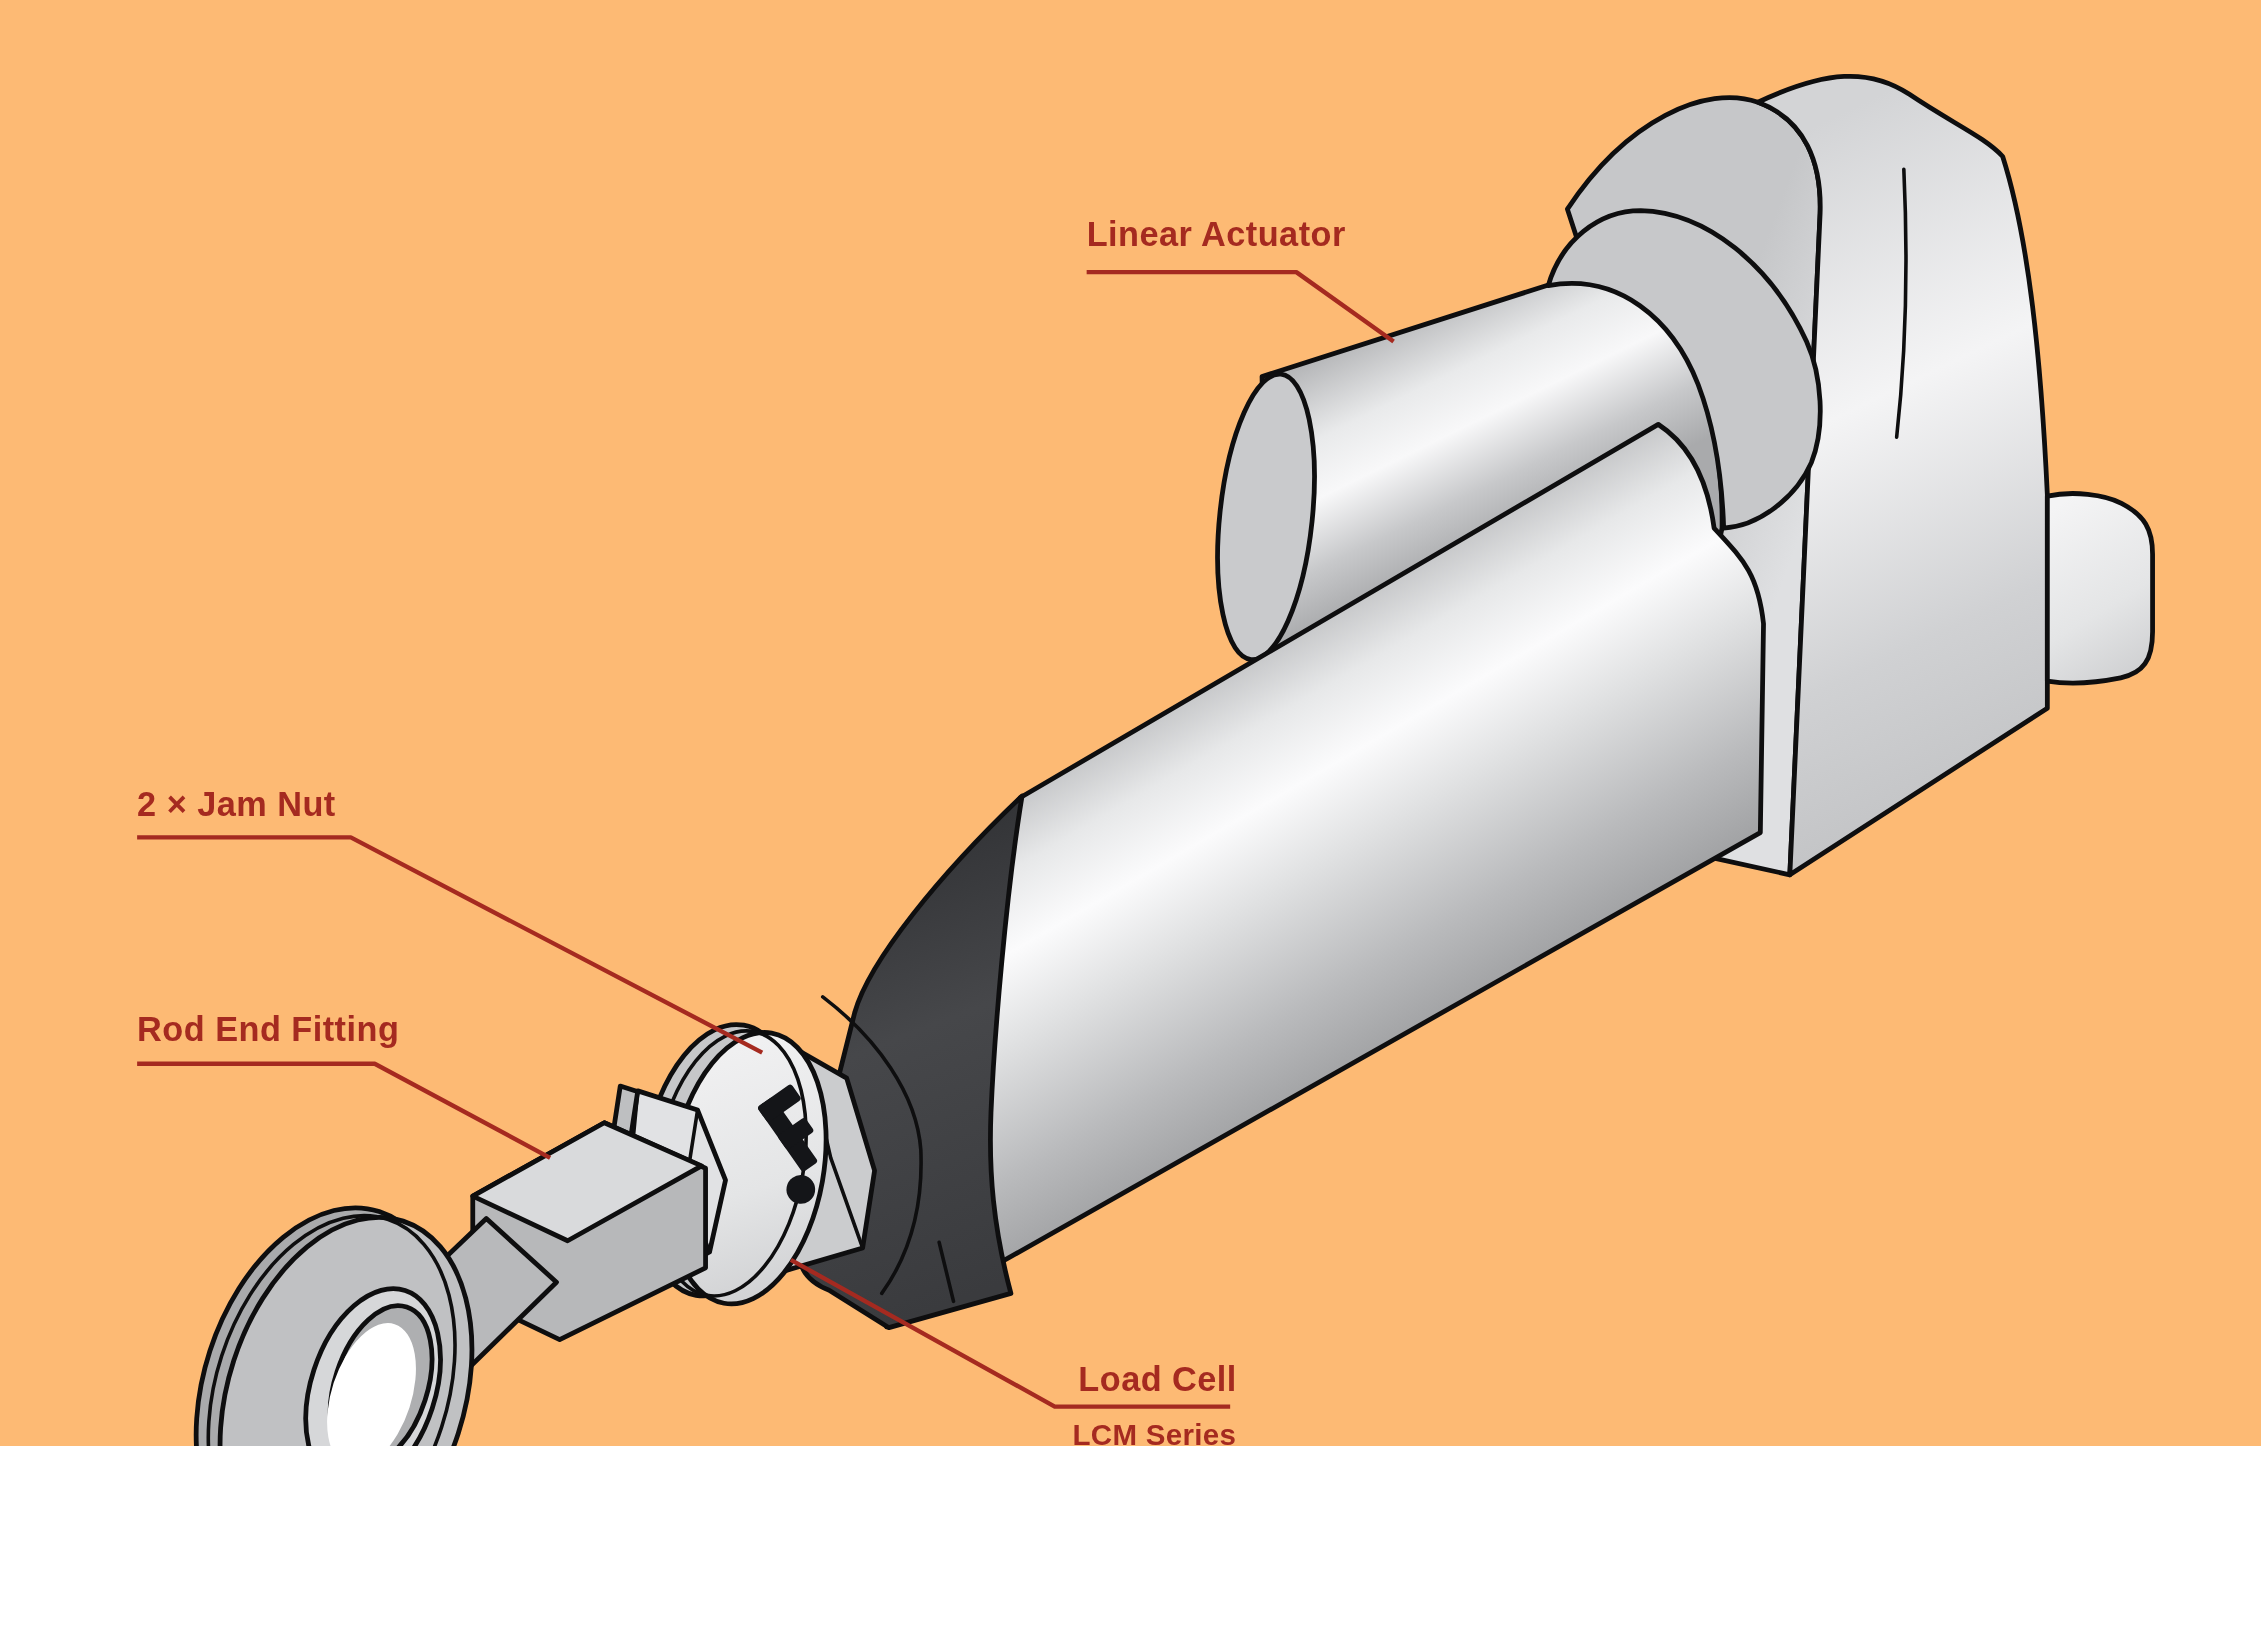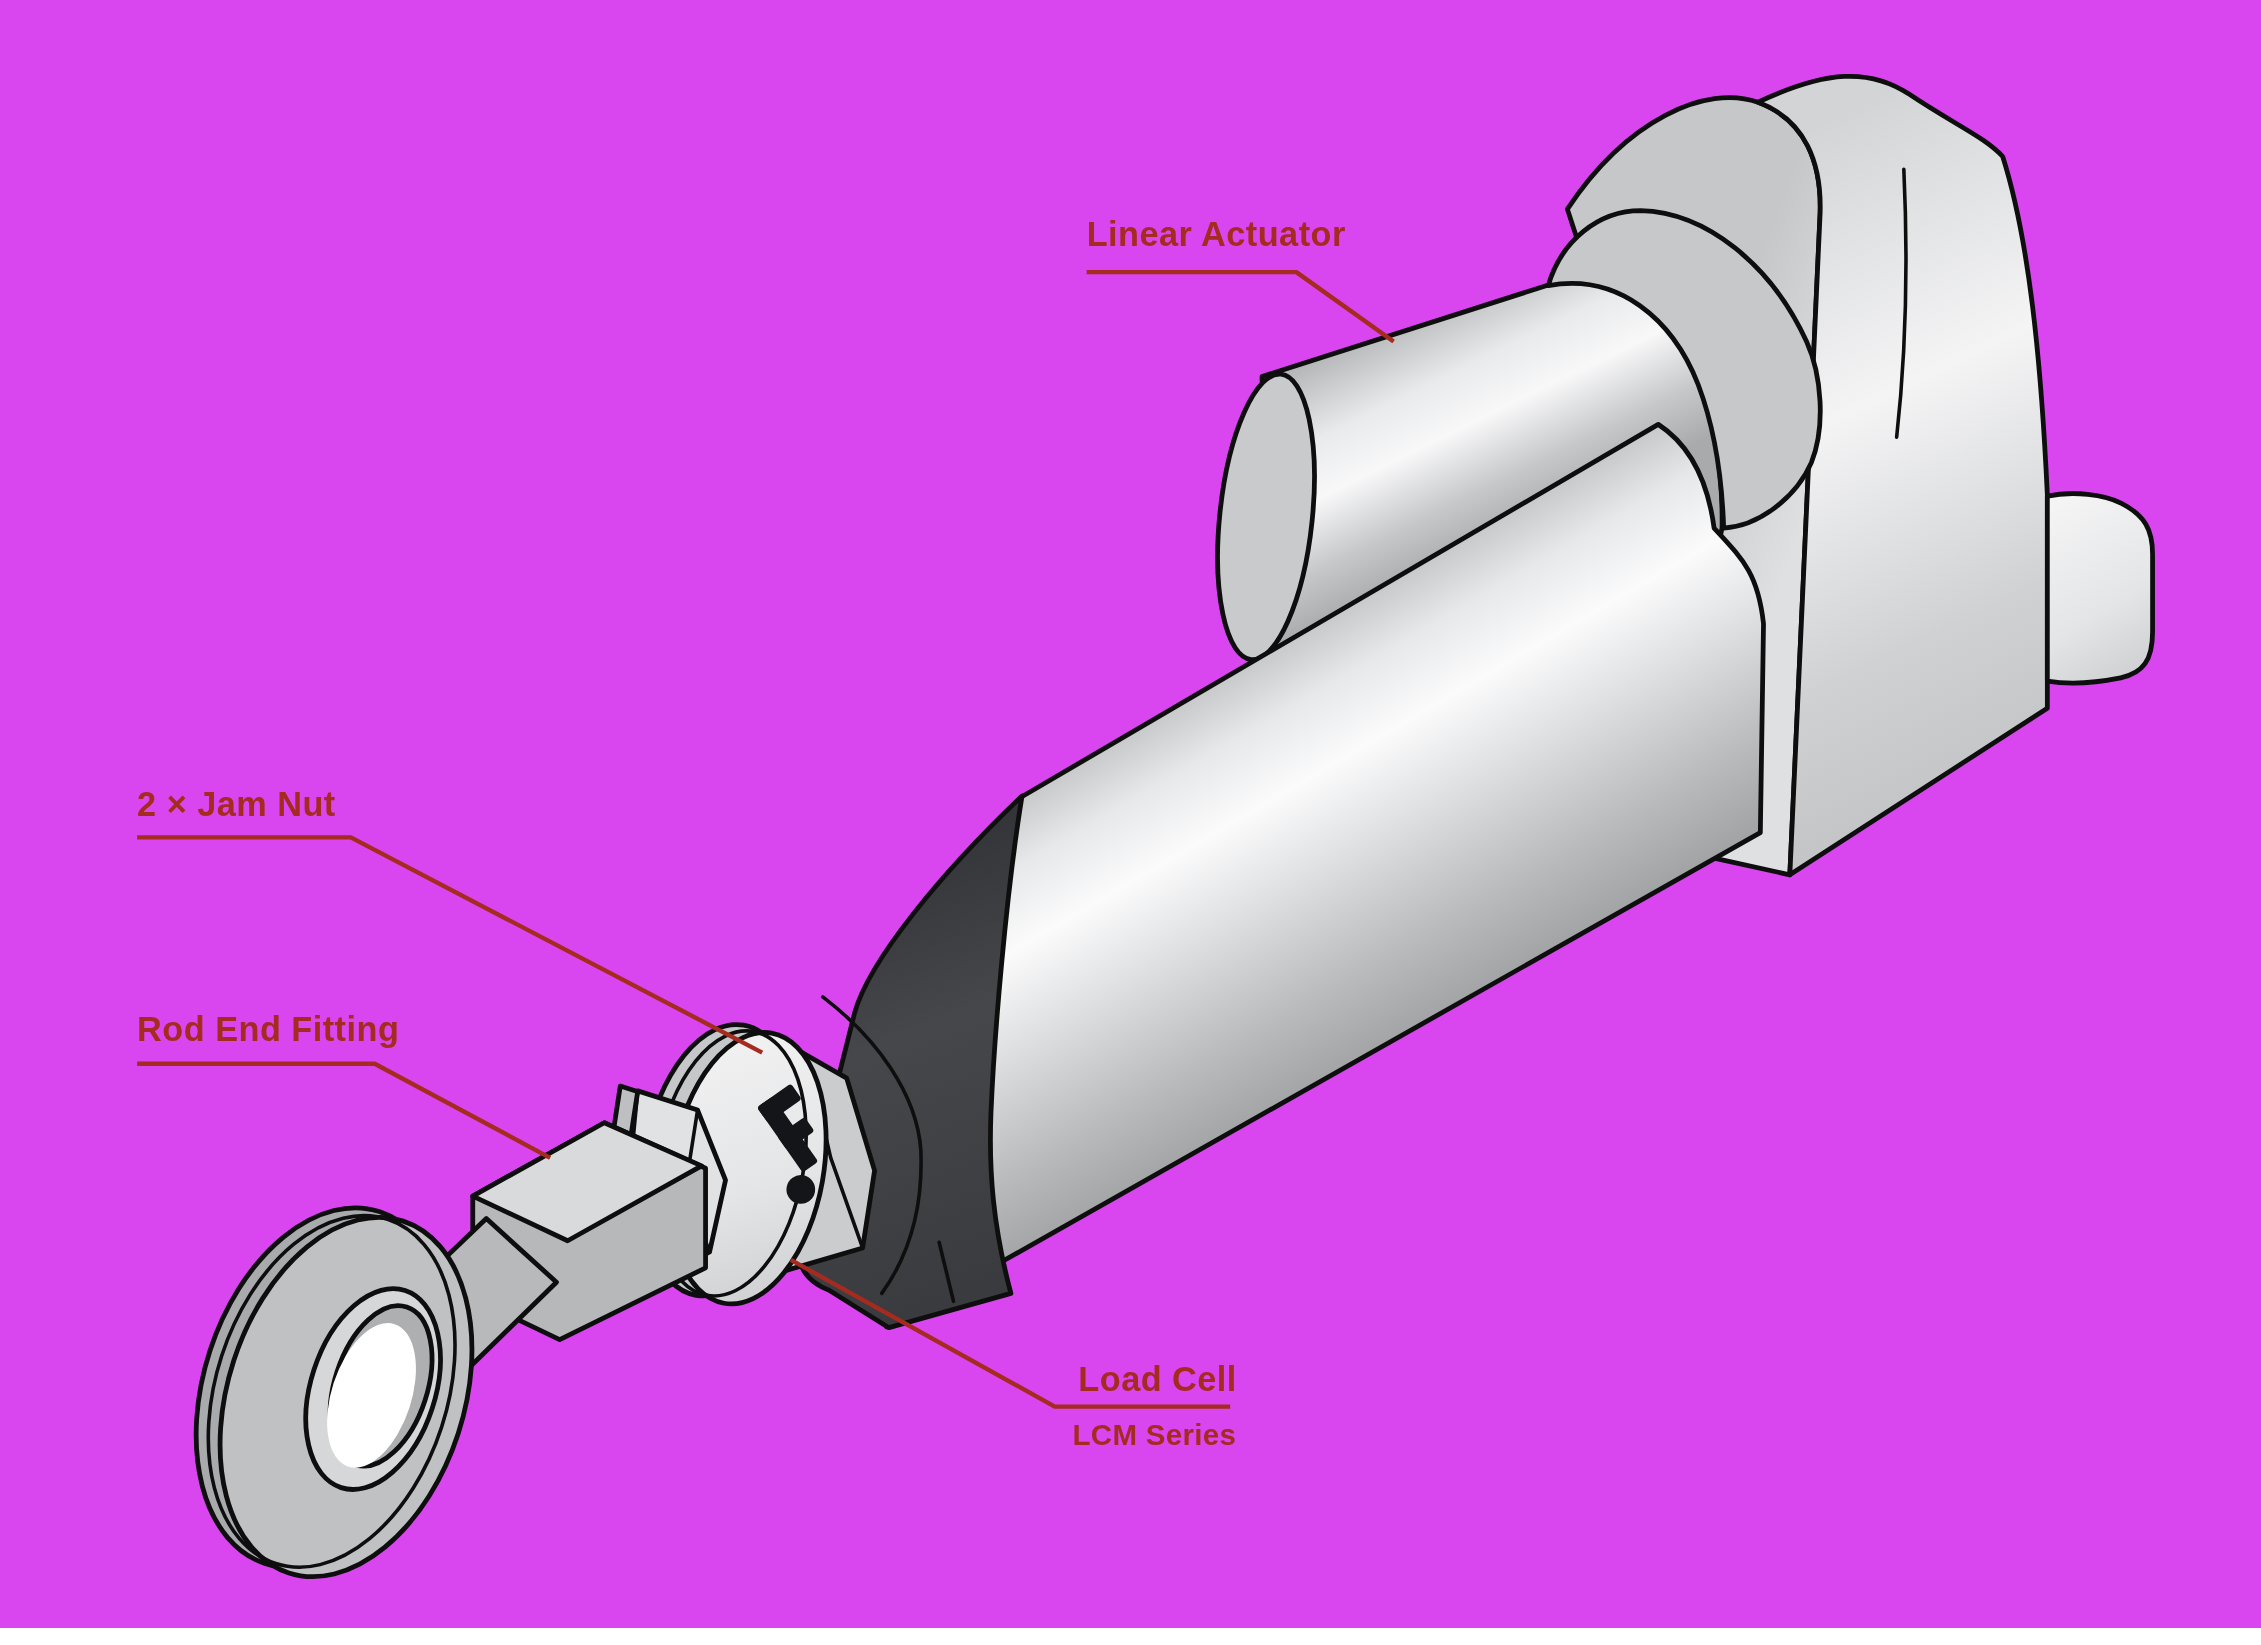--- a/index.html
+++ b/index.html
@@ -1,16 +1,16 @@
 <!DOCTYPE html>
 <html style="font-size:12.8px"><head>
 <meta charset="utf-8">
 <style>
   html,body{margin:0;padding:0;background:#ffffff;}
-  .canvas{position:relative;width:2261px;height:1628px;background:#d946ef;overflow:hidden;}
+  .canvas{position:relative;width:2261px;height:1446px;background:#fdba74;overflow:hidden;}
   svg{display:block;}
   .label{
     font-family:"Liberation Sans", sans-serif;
     font-weight:600;
     font-size:43px;
     letter-spacing:0.6px;
     fill:#a52a20;
   }
   .label-small{
     font-family:"Liberation Sans", sans-serif;

